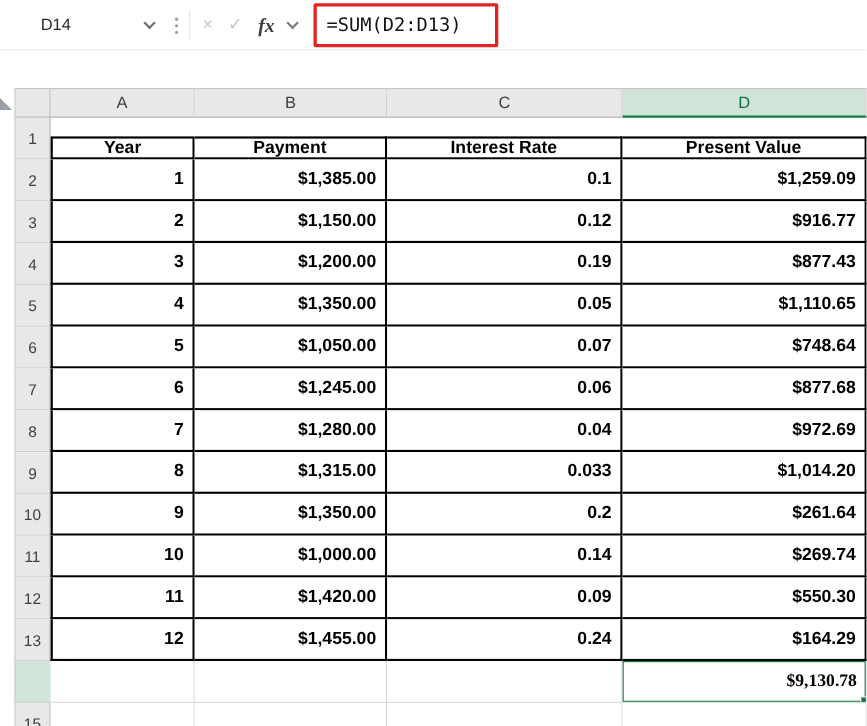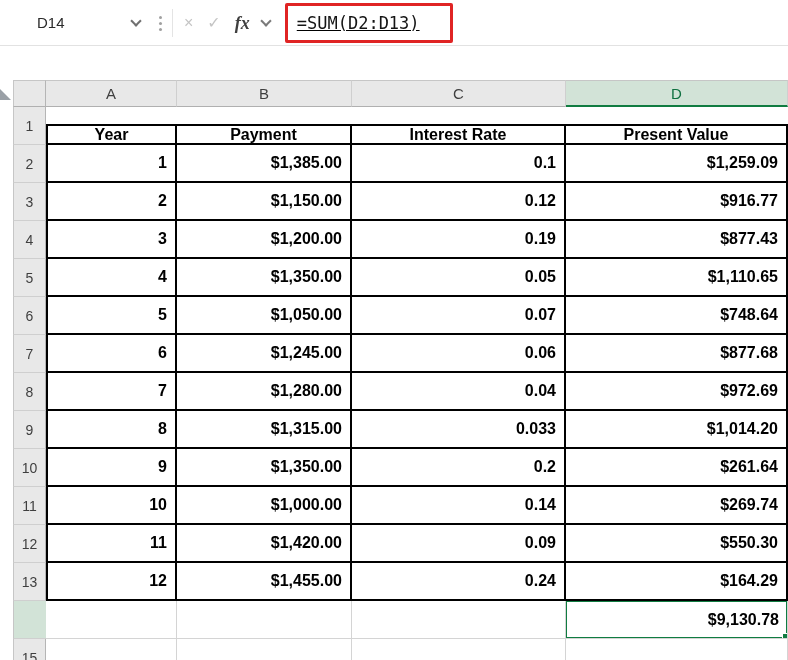--- a/index.html
+++ b/index.html
@@ -36,21 +36,21 @@
   .fbtn { font-size: 16px; margin: 0 7px; line-height: 1; }
   .cancel, .enter { color: #c4c4c4; }
   .fx {
     color: #3f3f3f; font-family: "Liberation Serif", serif;
     font-style: italic; font-weight: bold; font-size: 18px; margin: 0 6px 0 7px;
   }
   .chv2 { margin: 0 10px 0 6px; border-color: #7a7a7a; }
   .formula-box {
     border: 3px solid var(--red, #e02424); border-radius: 2px;
     height: 40px; display: flex; align-items: center;
-    padding: 0 30px 0 9px; margin-left: 5px; background: #fff; text-decoration: underline;
+    padding: 0 30px 0 9px; margin-left: 5px; background: #fff;
   }
   .formula-text {
     font-family: "DejaVu Sans Mono", monospace; font-size: 17px; color: #141414;
     white-space: nowrap;
   }
 
   .gap { height: 34px; background: #fff; }
 
   
   .sheet { display: flex; height: 580px; overflow: hidden; }
@@ -93,21 +93,21 @@
   }
   .c {
     display: flex; align-items: center; justify-content: flex-end;
     padding: 0 8px; font-size: 16px; font-weight: bold; color: #000;
     background: #fff; overflow: hidden; white-space: nowrap; cursor: cell;
   }
   .c.hdr { justify-content: center; padding: 0 4px; margin-top: 17px; }
   .tbl { border-right: 2px solid var(--tblb, #000); border-bottom: 2px solid var(--tblb, #000); }
   .tbl.first { border-left: 2px solid var(--tblb, #000); }
   .tbl.top { border-top: 2px solid var(--tblb, #000); }
-  .plain { border-right: 1px solid var(--grid, #d4d4d4); border-bottom: 1px solid var(--grid, #d4d4d4); }
+  .plain { border-right: 1px solid var(--grid, #d4d4d4); border-bottom: 1px solid var(--grid, #d4d4d4); font-family: Liberation Serif, serif; }
   .selcell { position: relative; }
   .selcell::after {
     content: ''; position: absolute; top: -1px; left: -1px; right: -1px; bottom: -1px;
     border: 2px solid var(--sel, #107c41); pointer-events: none; z-index: 3;
   }
   .selcell::before {
     content: ''; position: absolute; right: -3px; bottom: -3px;
     width: 7px; height: 7px; background: var(--sel, #107c41);
     box-shadow: -1px -1px 0 #fff; z-index: 4;
   }

